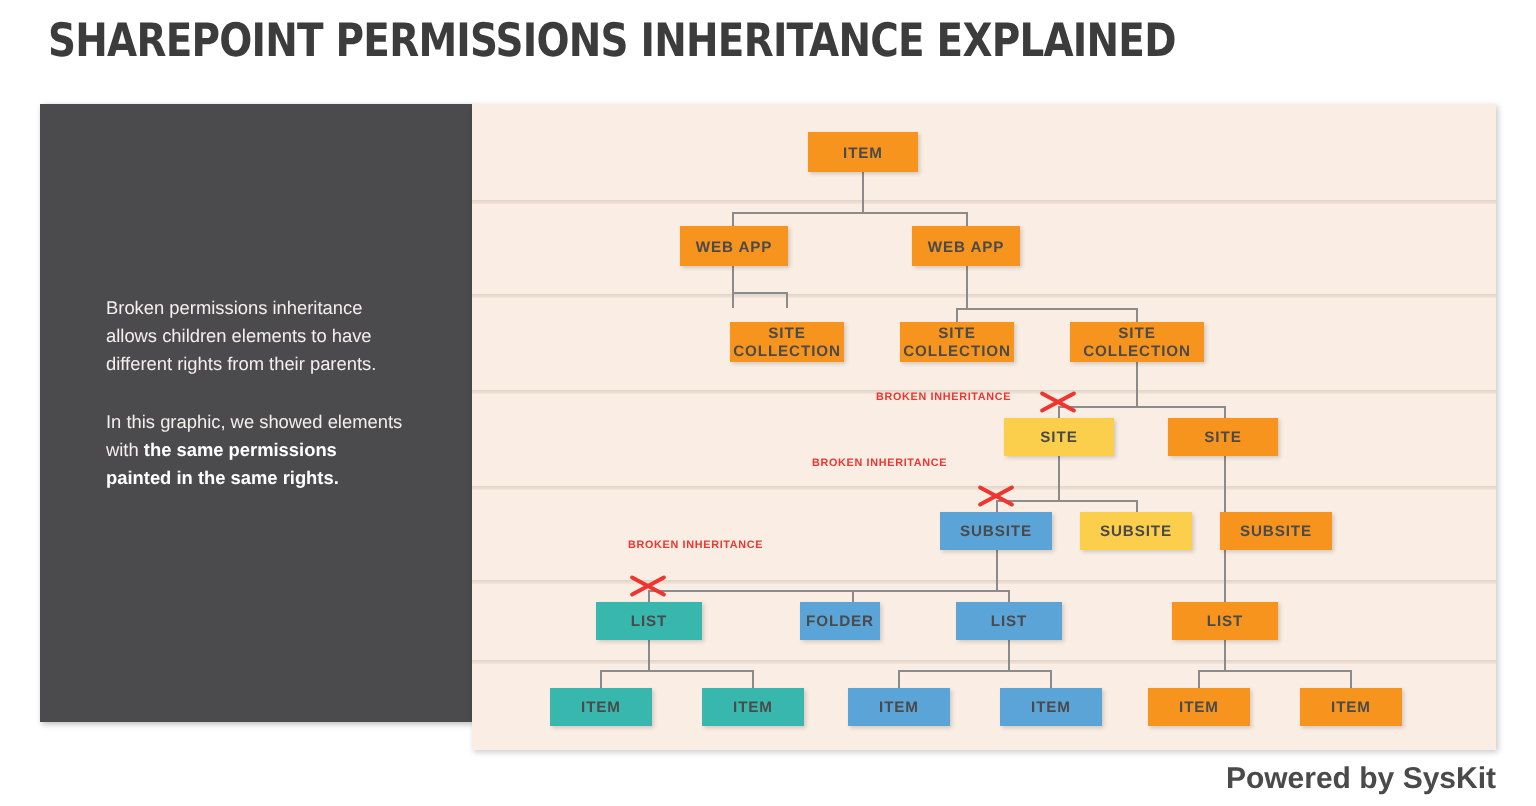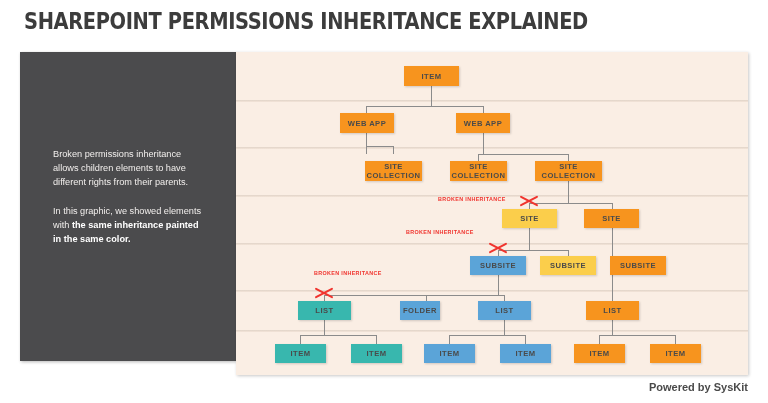--- a/index.html
+++ b/index.html
@@ -71,35 +71,35 @@
   .bi-x span{
     position:absolute;left:0;top:6px;width:20px;height:2px;
     background:#f0342e;border-radius:1px;
   }
   .bi-x span.a{transform:rotate(28deg);}
   .bi-x span.b{transform:rotate(-28deg);}
 
   
   #footer{
     position:absolute;right:20px;top:381px;
-    font-size:11px;font-weight:bold;color:#4a4a4a;
+    font-size:15px;font-weight:bold;color:#4a4a4a;
   }
 </style>
 </head>
 <body>
 
 <div id="page">
 
   <div id="title">SHAREPOINT PERMISSIONS INHERITANCE EXPLAINED</div>
 
   <div id="left-panel">
     <div id="left-text">
       <span>Broken permissions inheritance allows children elements to have different rights from their parents.</span>
       <span class="gap"></span>
-      <span>In this graphic, we showed elements with </span><b>the same inheritance painted in the same color.</b>
+      <span>In this graphic, we showed elements with </span><b>the same permissions painted in the same rights.</b>
     </div>
   </div>
 
   <div id="diagram">
 
     <div class="band" style="top:48px;"></div>
     <div class="band" style="top:95px;"></div>
     <div class="band" style="top:143px;"></div>
     <div class="band" style="top:191px;"></div>
     <div class="band" style="top:238px;"></div>

